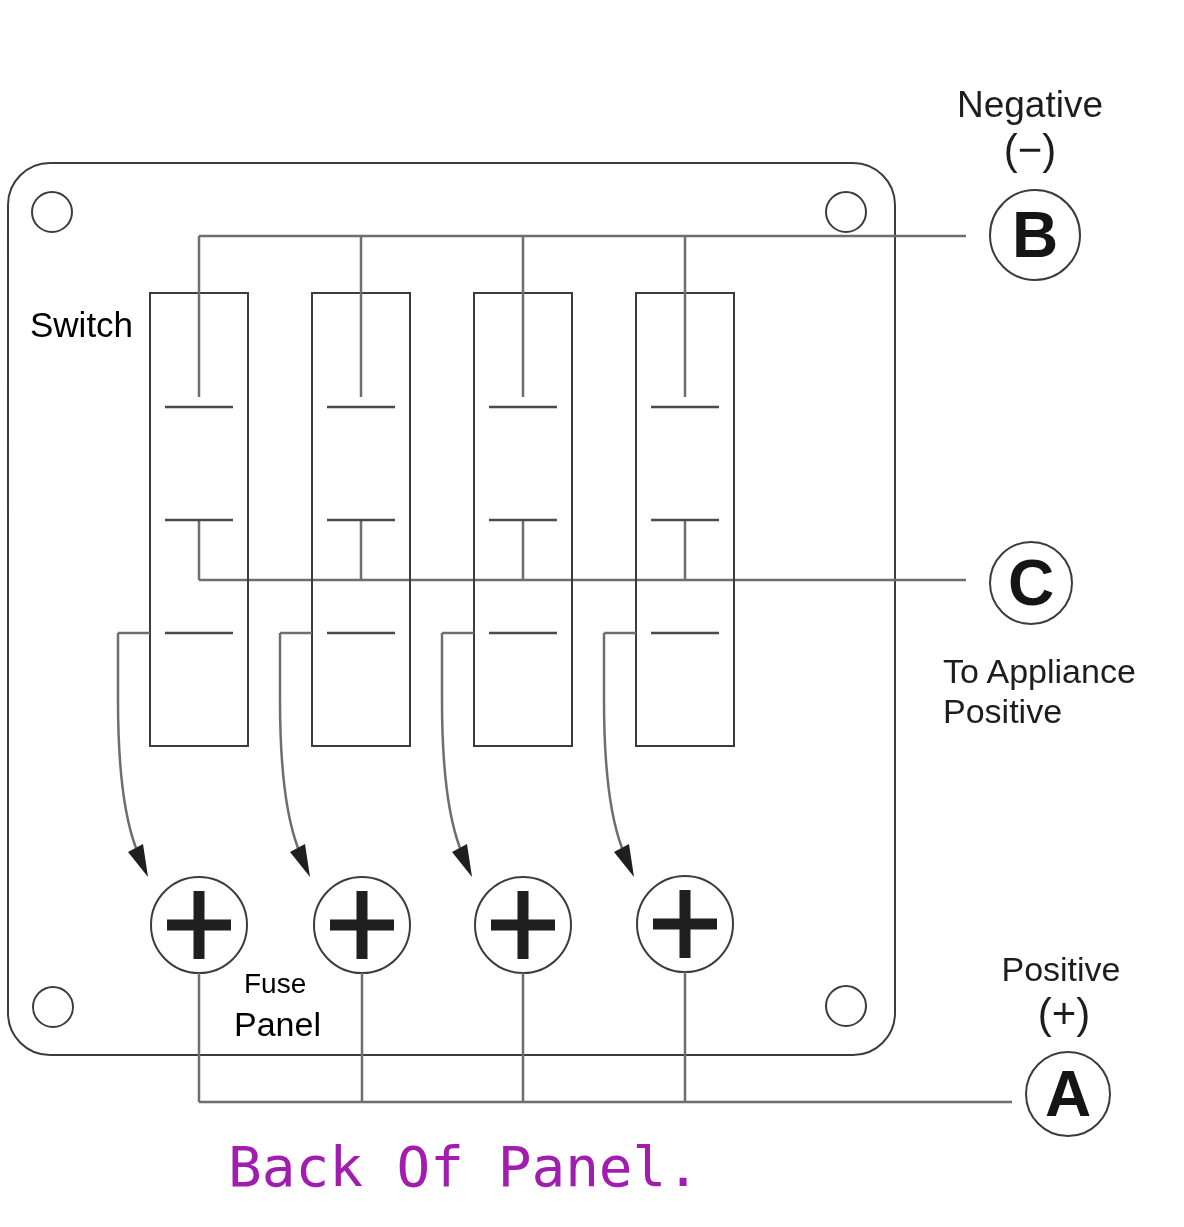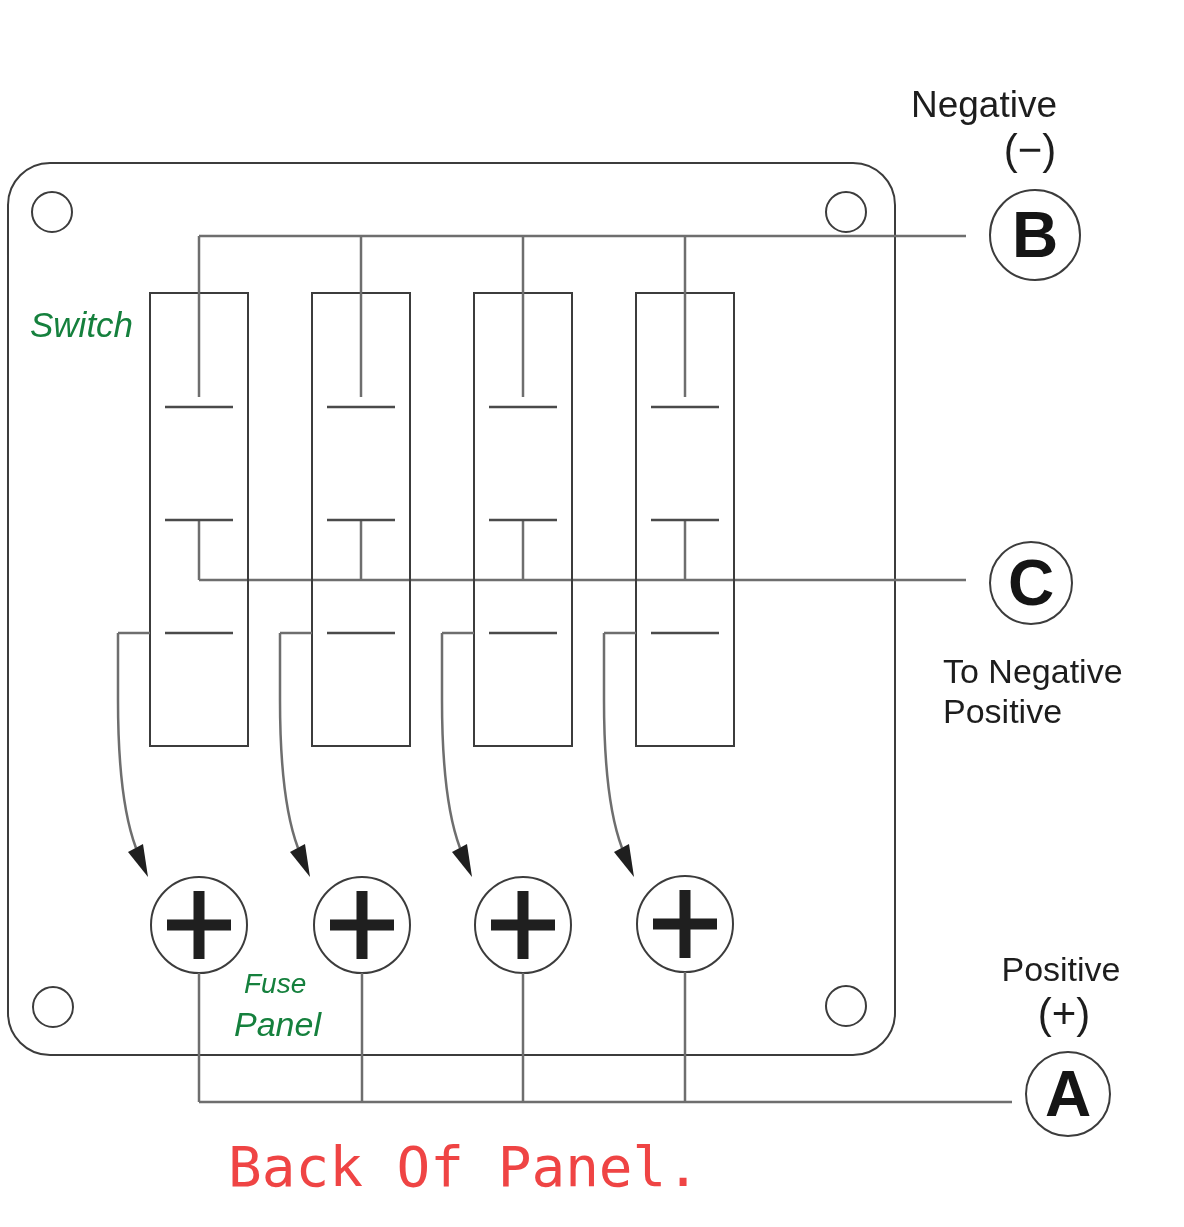--- a/index.html
+++ b/index.html
@@ -7,43 +7,43 @@
   .stage {
     position: relative;
     width: 1184px;
     height: 1227px;
     background: #ffffff;
     font-family: "Liberation Sans", sans-serif;
     color: #1d1d1d;
     overflow: hidden;
   }
   .stage svg { position: absolute; left: 0; top: 0; }
-  .lbl { position: absolute; color: #15803d; white-space: nowrap; line-height: 1.1; font-style: italic; }
+  .lbl { position: absolute; color: #000000; white-space: nowrap; line-height: 1.1; }
   .lbl-switch   { left: 30px;  top: 306px;  font-size: 35px; }
   .lbl-fuse     { left: 244px; top: 969px;  font-size: 28px; }
   .lbl-holder   { left: 234px; top: 1006px; font-size: 34px; }
   .blk-center { position: absolute; text-align: center; }
-  .neg-title  { left: 884px; top: 84px;  width: 200px; font-size: 37px; }
+  .neg-title  { left: 930px; top: 84px;  width: 200px; font-size: 37px; }
   .neg-sign   { left: 930px; top: 126px; width: 200px; font-size: 42px; }
   .pos-title  { left: 961px; top: 950px; width: 200px; font-size: 34px; }
   .pos-sign   { left: 964px; top: 990px; width: 200px; font-size: 42px; }
   .c-title1   { position: absolute; left: 943px; top: 652px; font-size: 34px; }
   .c-title2   { position: absolute; left: 943px; top: 692px; font-size: 34px; }
   .term-letter {
     position: absolute;
     display: flex; align-items: center; justify-content: center;
     font-weight: bold; font-size: 64px; color: #151515;
   }
   .letter-b { left: 991px;  top: 195px;  width: 88px; height: 80px; }
   .letter-c { left: 989px;  top: 544px;  width: 84px; height: 78px; }
   .letter-a { left: 1026px; top: 1054px; width: 84px; height: 80px; }
   .caption {
     position: absolute; left: 228px; top: 1134px;
     font-family: "DejaVu Sans Mono", monospace;
-    font-size: 56px; color: #ef4444; letter-spacing: 0px;
+    font-size: 56px; color: #a21caf; letter-spacing: 0px;
   }
 </style>
 </head>
 <body>
 
 <div class="stage">
 
   <svg width="1184" height="1227" viewBox="0 0 1184 1227">
 
     <g fill="none" stroke="#3c3c3c" stroke-width="2">
@@ -155,21 +155,21 @@
   </svg>
 
   <div class="lbl lbl-switch">Switch</div>
   <div class="lbl lbl-fuse">Fuse</div>
   <div class="lbl lbl-holder">Panel</div>
 
   <div class="blk-center neg-title">Negative</div>
   <div class="blk-center neg-sign">(−)</div>
   <div class="term-letter letter-b">B</div>
 
-  <div class="c-title1">To Negative</div>
+  <div class="c-title1">To Appliance</div>
   <div class="c-title2">Positive</div>
   <div class="term-letter letter-c">C</div>
 
   <div class="blk-center pos-title">Positive</div>
   <div class="blk-center pos-sign">(+)</div>
   <div class="term-letter letter-a">A</div>
 
   <div class="caption">Back Of Panel.</div>
 </div>
 

